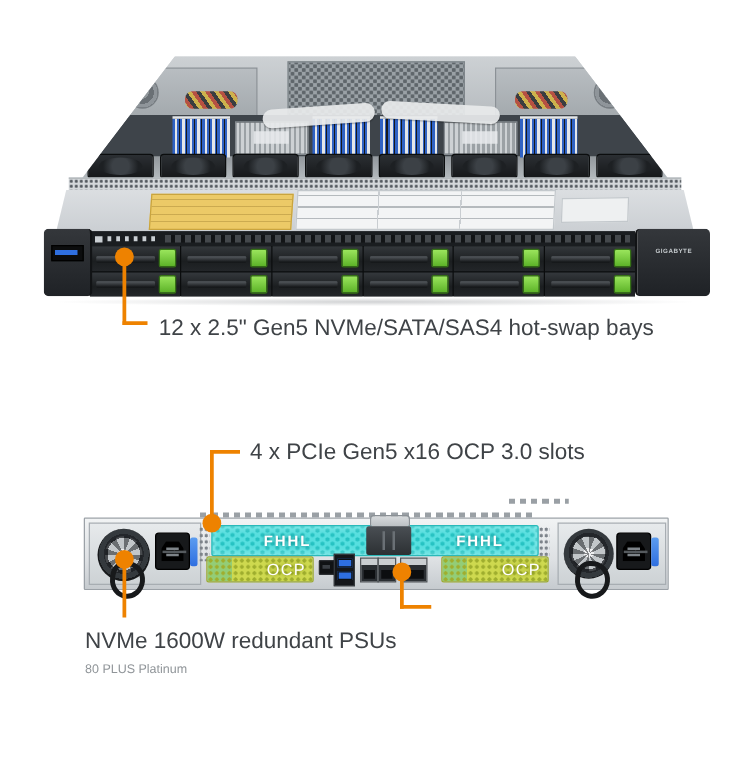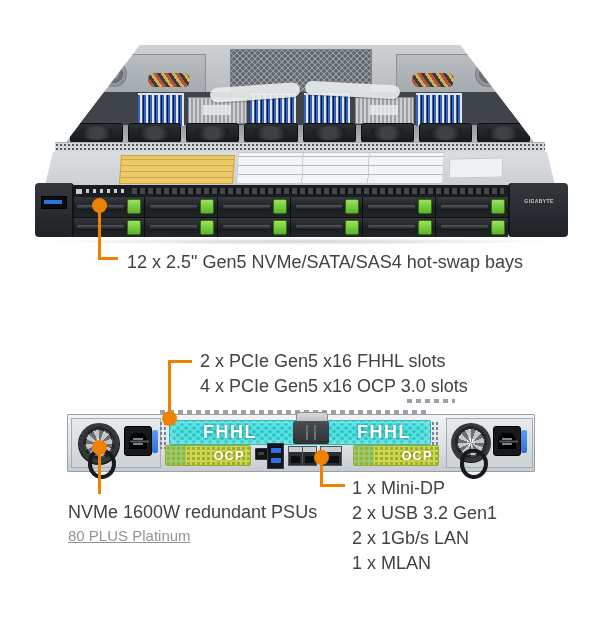--- a/index.html
+++ b/index.html
@@ -5,21 +5,21 @@
   html,body{margin:0;padding:0;background:#fff;}
   .stage{position:relative;width:600px;height:620px;background:#ffffff;overflow:hidden;
          font-family:"Liberation Sans","DejaVu Sans",sans-serif;}
 
   
   .co-dot{position:absolute;width:15px;height:15px;border-radius:50%;background:#ee8200;z-index:40;}
   .co-v{position:absolute;width:3px;background:#ee8200;z-index:39;}
   .co-h{position:absolute;height:3px;background:#ee8200;z-index:39;}
   .co-label{position:absolute;color:#3f4347;font-size:18px;line-height:25px;white-space:nowrap;z-index:40;}
   .co-label.single{line-height:22px;}
-  .co-sub{color:#909599;font-size:15px;line-height:19px;margin-top:3px;text-decoration:underline;}
+  .co-sub{color:#909599;font-size:10px;line-height:19px;margin-top:3px;}
 
   
   .front-view{position:absolute;left:35px;top:40px;width:530px;height:202px;}
   .fv-internals{position:absolute;left:25px;top:5px;width:480px;height:105px;
     clip-path:polygon(80px 0,400px 0,480px 105px,0 105px);
     background:linear-gradient(180deg,#c9cdd1 0,#bfc4c8 44%,#41474c 47%,#363c41 72%,#8f959a 75%,#c2c7cb 100%);}
   .fv-rearwall{position:absolute;left:0;top:0;width:480px;height:50px;background:linear-gradient(180deg,#cdd1d4,#b6bbbf);}
   .fv-grille{position:absolute;left:170px;top:4px;width:140px;height:44px;background:#9aa1a6;
     background-image:radial-gradient(#5f666b 1.5px,transparent 1.9px),radial-gradient(#5f666b 1.5px,transparent 1.9px);
     background-size:6px 6px,6px 6px;background-position:0 0,3px 3px;border:1px solid #7f868b;}
@@ -102,35 +102,35 @@
   .psu-inlet::after{content:"";position:absolute;left:8px;top:11px;width:10px;height:2px;background:#7d8388;
     box-shadow:0 5px 0 #7d8388, -3px 2.5px 0 #555a5e, 6px 2.5px 0 #555a5e;}
   .psu-clip{position:absolute;top:11px;width:6px;height:23px;border-radius:2px;background:linear-gradient(180deg,#5b9cf0,#2f6fe0);}
   .psu.left .psu-clip{left:80px;}
   .psu.right .psu-clip{left:74px;}
   .vent-dots{position:absolute;width:9px;background-image:radial-gradient(#7d838a 1px,transparent 1.3px);background-size:4px 5px;}
   .fhhl-bar{position:absolute;left:101px;top:5px;width:260px;height:23px;background:#56dfdf;border:1px solid #2ab9b9;border-radius:2px;
     background-image:radial-gradient(#27c3c3 1.7px,transparent 2px),radial-gradient(#27c3c3 1.7px,transparent 2px);
     background-size:8px 7px,8px 7px;background-position:0 0,4px 3.5px;box-shadow:inset 0 0 8px rgba(255,255,255,.45);}
   .slot-text{position:absolute;top:0;bottom:0;display:flex;align-items:center;justify-content:center;
-    color:#ffffff;font-weight:bold;font-size:18px;letter-spacing:1.5px;text-shadow:0 0 3px rgba(0,110,110,.8);}
+    color:#ffffff;font-weight:bold;font-size:12px;letter-spacing:1.5px;text-shadow:0 0 3px rgba(0,110,110,.8);}
   .fhhl-t1{left:18px;width:84px;}
   .fhhl-t2{left:172px;width:84px;}
   .latch{position:absolute;left:221px;top:-3px;width:44px;height:33px;z-index:5;}
   .latch-top{position:absolute;left:7px;top:0;width:30px;height:12px;background:linear-gradient(180deg,#d7dadc,#aeb3b7);
     border:1px solid #8a9095;border-radius:3px;}
   .latch-body{position:absolute;left:4px;top:9px;width:36px;height:23px;background:linear-gradient(180deg,#4a4f54,#2c3033);border-radius:2px;}
   .latch-body::before,.latch-body::after{content:"";position:absolute;top:4px;width:2px;height:15px;background:#6a7075;}
   .latch-body::before{left:13px;} .latch-body::after{left:21px;}
   .ocp-bar{position:absolute;top:30px;width:84px;height:19px;border:1px solid #9cab33;border-radius:2px;
     background-image:radial-gradient(#9fae2e 1.4px,transparent 1.7px),linear-gradient(90deg,#93cd77 0 20px,#ced94f 20px);
     background-size:5px 5px,100% 100%;}
   .ocp-1{left:97px;} .ocp-2{left:285px;}
   .ocp-text{position:absolute;left:20px;right:0;top:0;bottom:0;display:flex;align-items:center;justify-content:center;
-    color:#fff;font-weight:bold;font-size:13px;letter-spacing:1px;text-shadow:0 0 3px rgba(120,130,20,.9);margin-left:22px;}
+    color:#fff;font-weight:normal;font-size:13px;letter-spacing:1px;text-shadow:0 0 3px rgba(120,130,20,.9);margin-left:22px;}
   .io-minidp{position:absolute;left:187px;top:33px;width:11px;height:10px;background:#101214;border:1px solid #2c2f33;border-radius:1px;}
   .io-minidp::after{content:"";position:absolute;left:2px;top:3px;width:6px;height:3px;background:#3a3e43;}
   .io-usb{position:absolute;left:199px;top:28px;width:15px;height:24px;background:#14161a;border:1px solid #34383c;}
   .io-usb::before,.io-usb::after{content:"";position:absolute;left:2px;width:10px;height:5px;background:#2e6fe2;border:1px solid #0d1013;}
   .io-usb::before{top:3px;} .io-usb::after{top:13px;}
   .io-rj45{position:absolute;top:31px;height:18px;background:linear-gradient(180deg,#caced1 0 5px,#2a2e32 5px);border:1px solid #515559;}
   .io-rj45::after{content:"";position:absolute;left:2px;bottom:2px;right:2px;height:7px;background:#0c0e10;}
   .rj-a{left:220px;width:13px;} .rj-b{left:234px;width:13px;} .rj-c{left:252px;width:20px;}
 </style>
 </head>
@@ -263,37 +263,30 @@
       <div class="psu right">
         <div class="psu-fan"></div>
         <div class="psu-tie"></div>
         <div class="psu-inlet"></div>
         <div class="psu-clip"></div>
       </div>
     </div>
   </div>
 
   <div class="co-label" style="left:200px;top:349px;">
-    <div>2 x PCIe Gen5 x16 FHHL slots</div>
     <div>4 x PCIe Gen5 x16 OCP 3.0 slots</div>
   </div>
   <div class="co-h" style="left:168px;top:360px;width:24px;"></div>
   <div class="co-v" style="left:168px;top:360px;height:54px;"></div>
   <div class="co-dot" style="left:162px;top:411px;"></div>
 
   <div class="co-dot" style="left:92px;top:440px;"></div>
   <div class="co-v" style="left:98px;top:447px;height:47px;"></div>
   <div class="co-label single" style="left:68px;top:501px;">
     <div>NVMe 1600W redundant PSUs</div>
     <div class="co-sub">80 PLUS Platinum</div>
   </div>
 
   <div class="co-dot" style="left:314px;top:450px;"></div>
   <div class="co-v" style="left:320px;top:457px;height:30px;"></div>
   <div class="co-h" style="left:320px;top:484px;width:25px;"></div>
-  <div class="co-label" style="left:352px;top:476px;">
-    <div>1 x Mini-DP</div>
-    <div>2 x USB 3.2 Gen1</div>
-    <div>2 x 1Gb/s LAN</div>
-    <div>1 x MLAN</div>
-  </div>
 
 </div>
 
 </body></html>

